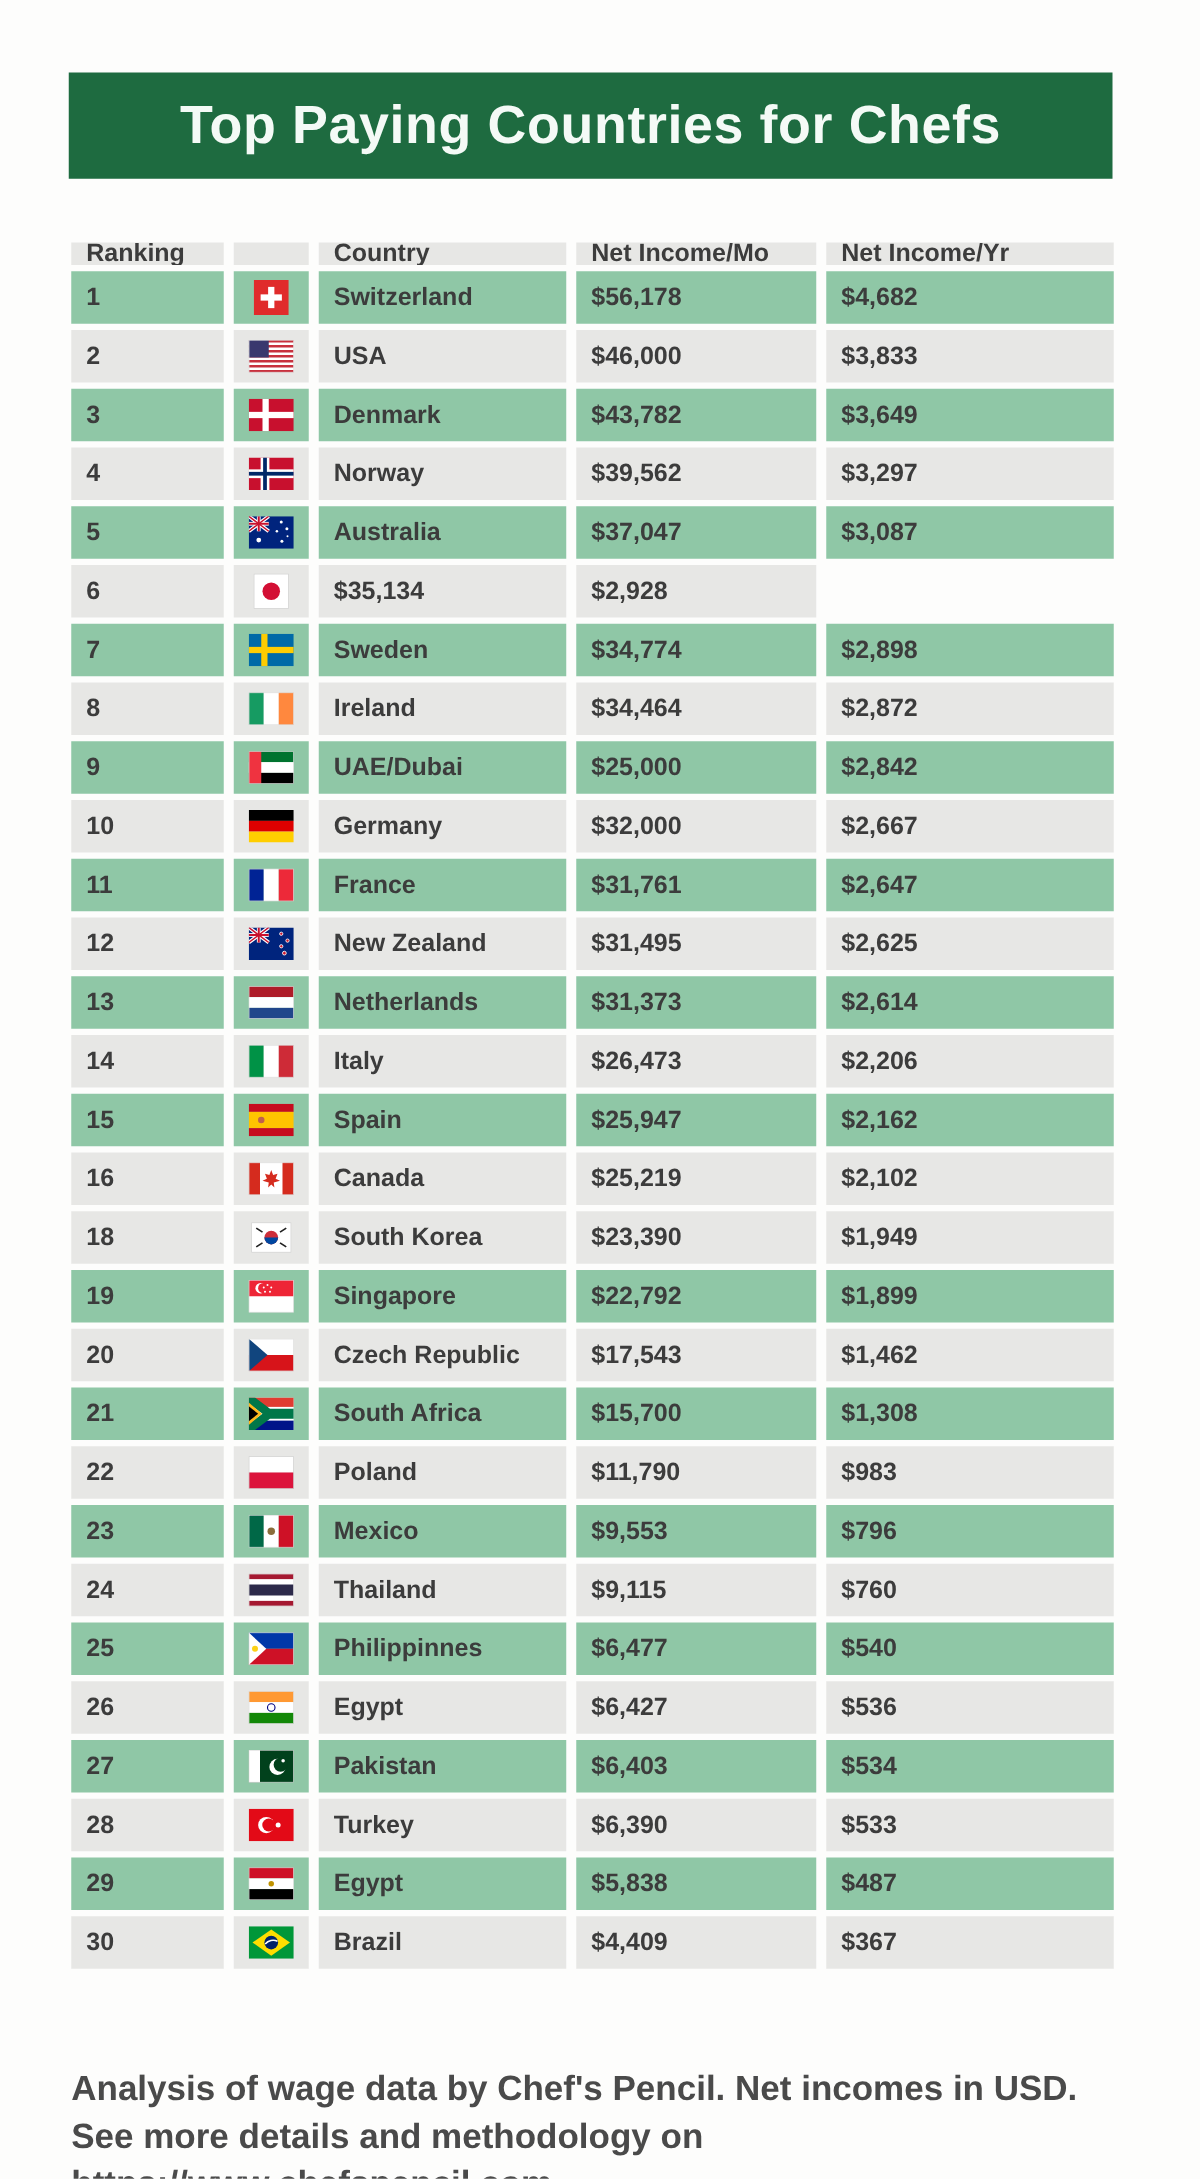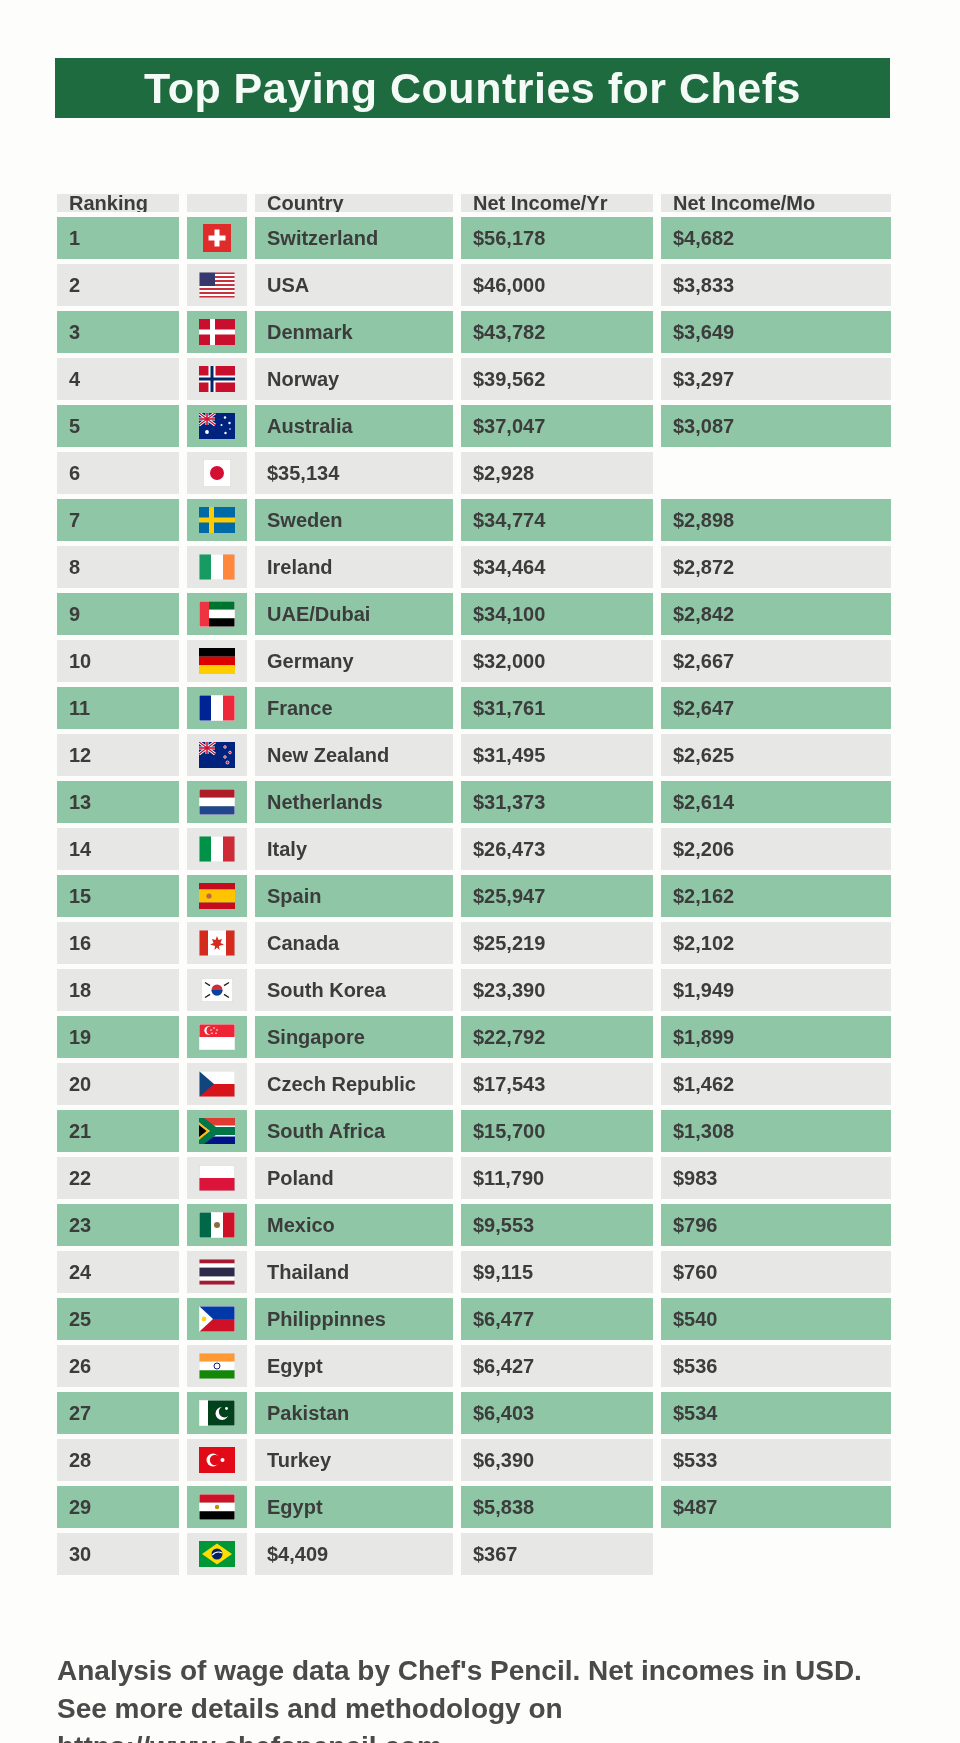--- a/index.html
+++ b/index.html
@@ -3,21 +3,21 @@
 <meta charset="utf-8">
 <style>
   html,body{margin:0;padding:0;}
   body{
     width:960px;height:1743px;position:relative;overflow:hidden;
     background:#fdfdfc;
     font-family:"Liberation Sans","DejaVu Sans",sans-serif;
     -webkit-font-smoothing:antialiased;
   }
   .banner{
-    position:absolute;left:55px;top:58px;width:835px;height:60px;
+    position:absolute;left:55px;top:58px;width:835px;height:85px;
     background:#1e6b40;display:flex;align-items:center;justify-content:center;
   }
   .banner h1{
     margin:0;color:#f4faf6;font-size:43px;font-weight:600;letter-spacing:.5px;
   }
   .table{position:absolute;left:57px;top:172px;width:834px;}
   .thead,.row{
     display:grid;
     grid-template-columns:122px 60px 198px 192px 230px;
     column-gap:8px;
@@ -47,22 +47,22 @@
 
 <div class="banner">
   <h1>Top Paying Countries for Chefs</h1>
 </div>
 
 <div class="table">
   <div class="thead">
     <div class="cell">Ranking</div>
     <div class="cell flagbox"></div>
     <div class="cell">Country</div>
+    <div class="cell">Net Income/Mo</div>
     <div class="cell">Net Income/Yr</div>
-    <div class="cell">Net Income/Mo</div>
   </div>
   <div id="rows">
       <div class="row green">
         <div class="cell">1</div>
         <div class="cell flagbox">
           <svg width="28" height="28" viewBox="0 0 28 28">
             <rect width="28" height="28" fill="#e02b2b"></rect>
             <rect x="11.5" y="5.5" width="5" height="17" fill="#fff"></rect>
             <rect x="5.5" y="11.5" width="17" height="5" fill="#fff"></rect>
           </svg>
@@ -189,21 +189,21 @@
         <div class="cell flagbox">
           <svg width="36" height="26" viewBox="0 0 36 26">
             <rect width="36" height="8.7" fill="#00732f"></rect>
             <rect y="8.7" width="36" height="8.6" fill="#fff"></rect>
             <rect y="17.3" width="36" height="8.7" fill="#000"></rect>
             <rect width="10" height="26" fill="#ef3340"></rect>
             <rect width="36" height="26" fill="none" stroke="#ddd" stroke-width="1"></rect>
           </svg>
         </div>
         <div class="cell">UAE/Dubai</div>
-        <div class="cell">$34,100</div>
+        <div class="cell">$25,000</div>
         <div class="cell">$2,842</div>
       </div>
       <div class="row gray">
         <div class="cell">10</div>
         <div class="cell flagbox">
           <svg width="36" height="26" viewBox="0 0 36 26">
             <rect width="36" height="8.7" fill="#000"></rect>
             <rect y="8.7" width="36" height="8.6" fill="#dd0000"></rect>
             <rect y="17.3" width="36" height="8.7" fill="#ffce00"></rect>
           </svg>
@@ -495,20 +495,21 @@
       <div class="row gray">
         <div class="cell">30</div>
         <div class="cell flagbox">
           <svg width="36" height="26" viewBox="0 0 36 26">
             <rect width="36" height="26" fill="#009739"></rect>
             <polygon points="18,2.5 33,13 18,23.5 3,13" fill="#fedd00"></polygon>
             <circle cx="18" cy="13" r="5.5" fill="#012169"></circle>
             <path d="M13.2,14.2 a8,8 0 0 1 9.8,-2.2" stroke="#fff" stroke-width="1.2" fill="none"></path>
           </svg>
         </div>
+        <div class="cell">Brazil</div>
         <div class="cell">$4,409</div>
         <div class="cell">$367</div>
       </div>
     </div>
 </div>
 
 <div class="footer">
   <p>Analysis of wage data by Chef's Pencil. Net incomes in USD.</p>
   <p>See more details and methodology on https://www.chefspencil.com</p>
 </div>

